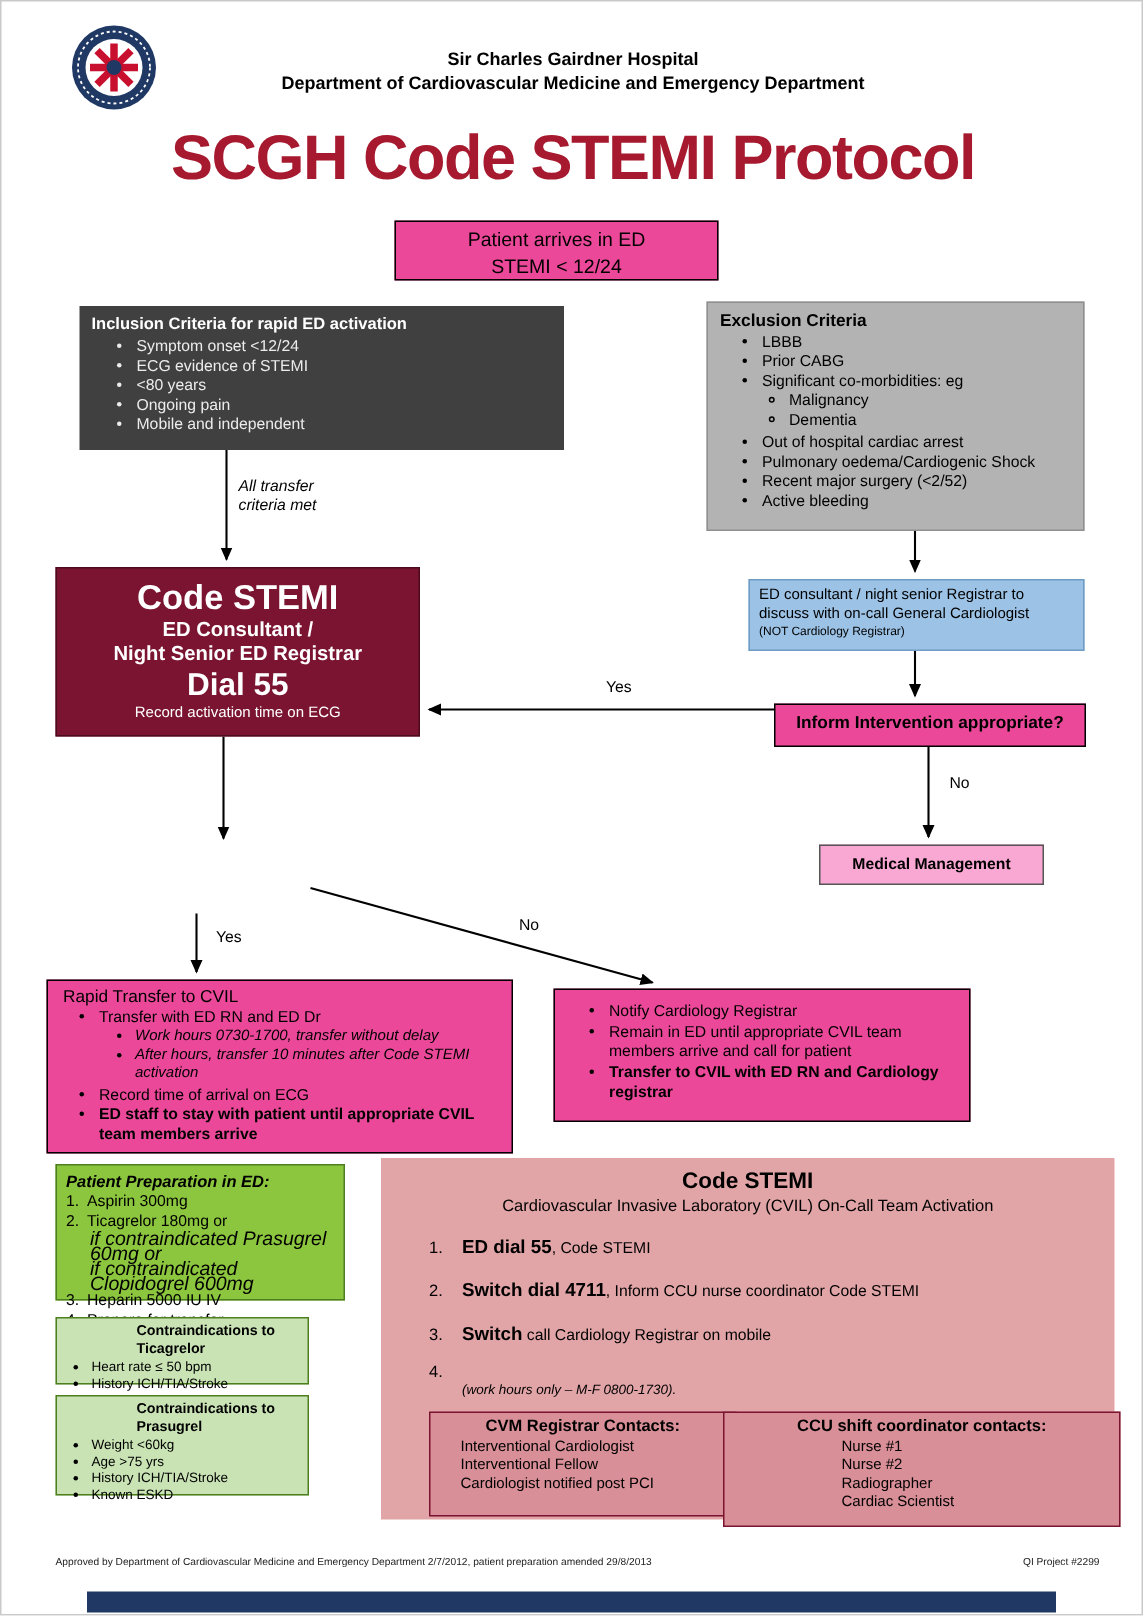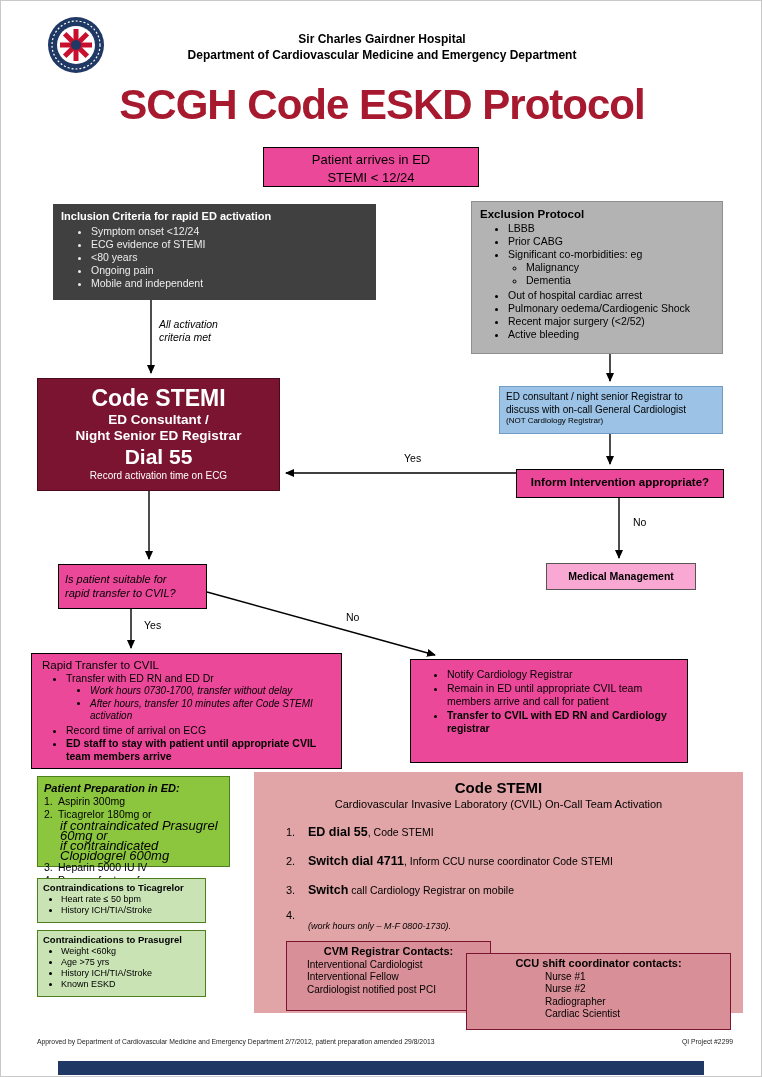--- a/index.html
+++ b/index.html
@@ -34,46 +34,46 @@
   .primary{left:515px;top:468px;width:208px;height:29px;text-align:center;font-weight:bold;font-size:11.5px;padding-top:6px;}
   .medical{left:545px;top:562px;width:150px;height:27px;background:#f9a8d4;border:1px solid #555;text-align:center;font-weight:bold;font-size:10.5px;padding-top:6px;}
   .suitable{left:57px;top:563px;width:149px;height:45px;font-style:italic;font-size:11px;line-height:14px;padding:7px 6px;}
   .rapid{left:30px;top:652px;width:311px;height:116px;padding:5px 6px;}
   .rapid .t{font-size:11.5px;padding-left:4px;}
   .rapid ul{margin:1px 0 0 0;padding-left:28px;}
   .rapid li{font-size:10.5px;line-height:13px;}
   .rapid ul.l2{padding-left:52px;margin:0;}
   .rapid ul.l2 li{font-size:10px;line-height:12.5px;font-style:italic;}
   .rapid li.b{font-weight:bold;}
-  .notify{left:368px;top:658px;width:278px;height:104px;padding:8px 6px;margin-left:41px;}
+  .notify{left:368px;top:658px;width:278px;height:89px;padding:8px 6px;}
   .notify ul{margin:0;padding-left:30px;}
   .notify li{font-size:10.5px;line-height:13.5px;}
   .notify li.b{font-weight:bold;}
   .prep{left:36px;top:775px;width:193px;height:91px;background:#8CC63E;border:1px solid #4E7F1F;padding:4px 6px;}
   .prep .t{font-weight:bold;font-style:italic;font-size:11px;line-height:14px;}
   .prow{display:flex;font-size:10.5px;line-height:13px;}
   .prow .num{width:14px;flex:0 0 14px;}
   .psub{margin-left:16px;font-size:13px;line-height:10px;font-style:italic;}
   .contra{background:#C9E3B5;border:1.6px solid #4E7F1F;padding:3px 5px;}
   .contra.tica{left:36px;top:877px;width:169px;height:45px;}
   .contra.pras{left:36px;top:929px;width:169px;height:67px;}
-  .contra .t{font-weight:bold;font-size:9.5px;line-height:12px;}
+  .contra .t{font-weight:bold;font-size:9.5px;line-height:12px;margin-left:48px;}
   .contra ul{margin:0;padding-left:18px;}
   .contra li{font-size:9px;line-height:11px;}
   .pink{left:253px;top:771px;width:489px;height:241px;background:#E2A5A7;padding-top:7px;}
   .pink .t{text-align:center;font-weight:bold;font-size:15px;line-height:18px;}
   .pink .st{text-align:center;font-size:11px;line-height:14px;}
   .step{display:flex;margin:11px 0 0 32px;align-items:baseline;}
   .step .num{width:22px;flex:0 0 22px;font-size:11px;}
   .step .bd{font-weight:bold;font-size:12.5px;}
   .step .rs{font-size:10.5px;}
   .stepnote{margin-left:54px;font-size:9px;font-style:italic;line-height:11px;}
   .contact{position:absolute;background:#D88F97;border:1.6px solid #7A1431;padding:3px 6px;}
   .cvm{left:32px;top:169px;width:191px;height:62px;}
-  .ccu{left:212px;top:169px;width:251px;height:69px;margin-top:12px;}
+  .ccu{left:228px;top:169px;width:251px;height:69px;}
   .contact .t{font-weight:bold;font-size:11px;line-height:13.5px;}
   .contact .itm{font-size:10px;line-height:12.5px;}
   .cvm .itm{padding-left:14px;}
   .ccu .itm{padding-left:72px;}
   .foot{top:1037px;font-size:6.8px;color:#222;}
   .navybar{left:57px;top:1060px;width:646px;height:14px;background:#1F3864;}
   .arrows{position:absolute;left:0;top:0;pointer-events:none;}
   .flowlbl{position:absolute;font-size:10.5px;}
 </style>
 </head>
@@ -106,59 +106,59 @@
       <rect x="13" y="26.5" width="32" height="5"></rect>
       <rect x="26.5" y="13" width="5" height="32" transform="rotate(45 29 29)"></rect>
       <rect x="26.5" y="13" width="5" height="32" transform="rotate(-45 29 29)"></rect>
       <circle cx="29" cy="29" r="5" fill="#1F3864"></circle>
     </g>
   </svg>
   <div class="abs hdr">
     <div>Sir Charles Gairdner Hospital</div>
     <div>Department of Cardiovascular Medicine and Emergency Department</div>
   </div>
-  <div class="abs title">SCGH Code ESKD Protocol</div>
+  <div class="abs title">SCGH Code STEMI Protocol</div>
 
   <div class="abs wbox patient">
     <div>Patient arrives in ED</div>
     <div>STEMI &lt; 12/24</div>
   </div>
 
   <div class="abs incl">
     <div class="t">Inclusion Criteria for rapid ED activation</div>
     <ul>
       <li>Symptom onset &lt;12/24</li>
       <li>ECG evidence of STEMI</li>
       <li>&lt;80 years</li>
       <li>Ongoing pain</li>
       <li>Mobile and independent</li>
     </ul>
   </div>
 
   <div class="abs excl">
-    <div class="t">Exclusion Protocol</div>
+    <div class="t">Exclusion Criteria</div>
     <ul>
       <li>LBBB</li>
       <li>Prior CABG</li>
       <li>Significant co-morbidities: eg</li>
     </ul>
     <ul class="sub">
       <li>Malignancy</li>
       <li>Dementia</li>
     </ul>
     <ul>
       <li>Out of hospital cardiac arrest</li>
       <li>Pulmonary oedema/Cardiogenic Shock</li>
       <li>Recent major surgery (&lt;2/52)</li>
       <li>Active bleeding</li>
     </ul>
   </div>
 
   <div class="abs lbl it" style="left:158px;top:317px;">
-    <div>All activation</div>
+    <div>All transfer</div>
     <div>criteria met</div>
   </div>
   <div class="flowlbl" style="left:403px;top:451px;">Yes</div>
   <div class="flowlbl" style="left:632px;top:515px;">No</div>
   <div class="flowlbl" style="left:143px;top:618px;">Yes</div>
   <div class="flowlbl" style="left:345px;top:610px;">No</div>
 
   <div class="abs codestemi">
     <div class="big">Code STEMI</div>
     <div class="mid">ED Consultant /</div>
@@ -169,24 +169,20 @@
 
   <div class="abs blue">
     <span>ED consultant / night senior Registrar to discuss with on-call General Cardiologist</span>
     <div class="note">(NOT Cardiology Registrar)</div>
   </div>
 
   <div class="abs wbox primary">Inform Intervention appropriate?</div>
 
   <div class="abs medical">Medical Management</div>
 
-  <div class="abs wbox suitable">
-    <div>Is patient suitable for</div>
-    <div>rapid transfer to CVIL?</div>
-  </div>
 
   <div class="abs wbox rapid">
     <div class="t">Rapid Transfer to CVIL</div>
     <ul class="l1">
       <li>Transfer with ED RN and ED Dr</li>
     </ul>
     <ul class="l2">
       <li>Work hours 0730-1700, transfer without delay</li>
       <li>After hours, transfer 10 minutes after Code STEMI activation</li>
     </ul>

